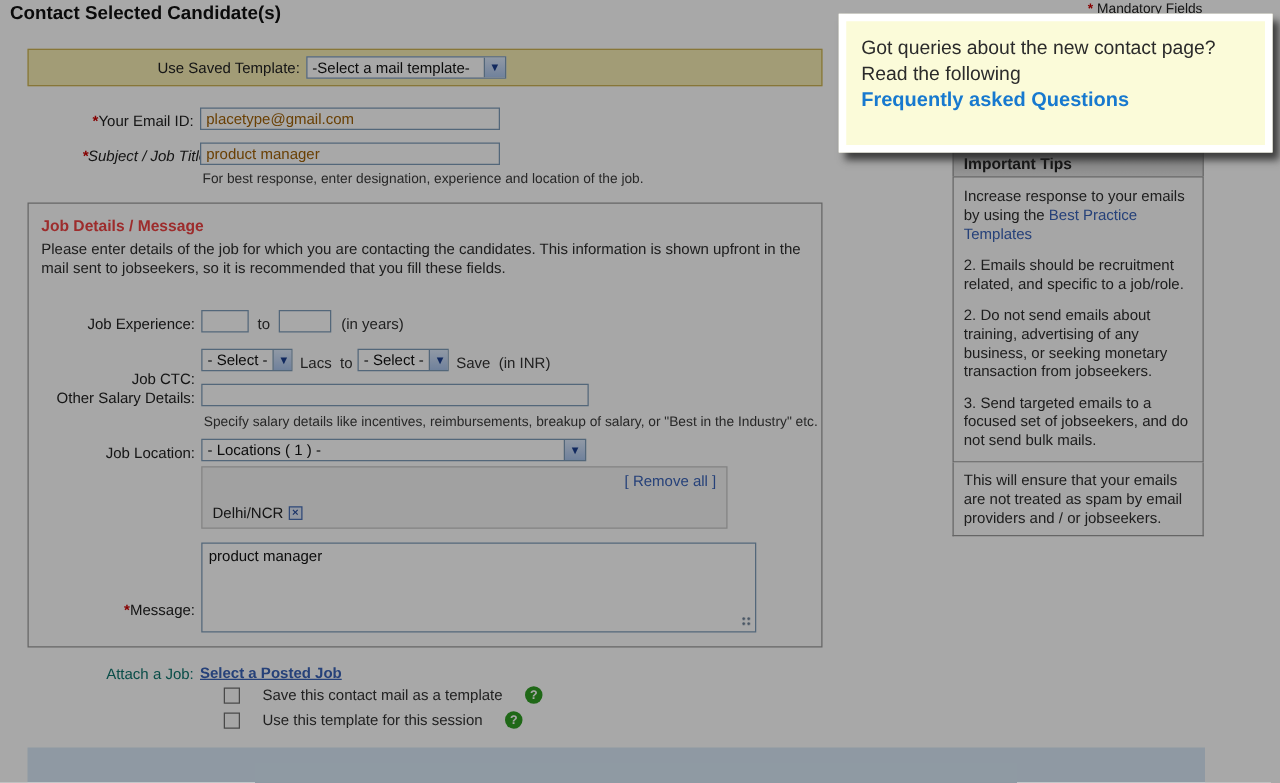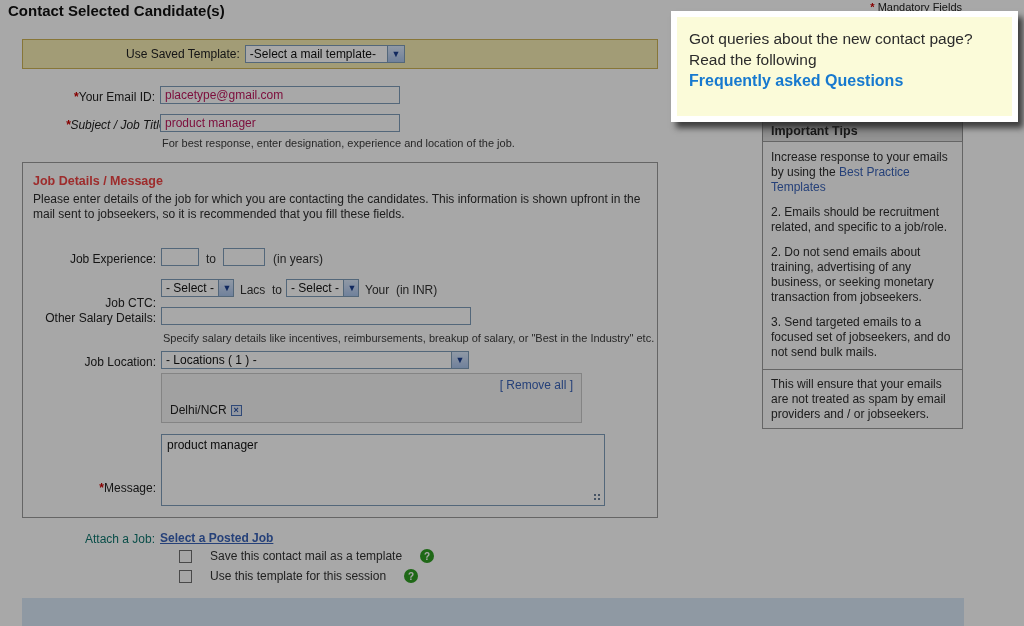--- a/index.html
+++ b/index.html
@@ -20,21 +20,21 @@
   .template-bar {
     left:22px; top:39px; width:636px; height:30px;
     background:#f6edb4; border:1px solid #cdb456;
     display:flex; align-items:center; padding-left:103px;
   }
   .template-bar .lbl { margin-right:5px; color:#222; }
 
   
   .flabel { color:#222; text-align:right; }
   .tinput {
-    border:1px solid #7f9db9; background:#fff; color:#be185d;
+    border:1px solid #7f9db9; background:#fff; color:#a16207;
     font-family:inherit; font-size:12px; padding:1px 4px; height:18px;
   }
   .sel {
     background:#fff; border:1px solid #7f9db9; height:18px;
     display:flex; align-items:center; justify-content:space-between;
     padding-left:4px; color:#111; cursor:default; overflow:hidden; white-space:nowrap;
   }
   .sel .arrow {
     width:17px; height:16px; flex:0 0 17px; margin-left:4px;
     background:linear-gradient(#dce9fb,#aac4ec);
@@ -148,21 +148,21 @@
   <div class="abs flabel" style="left:0; top:120px; width:133px;margin-top:13px;">Job CTC:</div>
   <div class="abs sel" style="left:138px; top:116px; width:73px;">
     <span>- Select -</span>
     <span class="arrow">▼</span>
   </div>
   <span class="abs" style="left:217px; top:120px; white-space:pre;">Lacs  to</span>
   <div class="abs sel" style="left:263px; top:116px; width:73px;">
     <span>- Select -</span>
     <span class="arrow">▼</span>
   </div>
-  <span class="abs" style="left:342px; top:120px; white-space:pre;">Your  (in INR)</span>
+  <span class="abs" style="left:342px; top:120px; white-space:pre;">Save  (in INR)</span>
 
   <div class="abs flabel" style="left:0; top:148px; width:133px;">Other Salary Details:</div>
   <input class="abs tinput" style="left: 138px; top: 144px; width: 310px;" value="">
   <div class="abs hint" style="left:140px; top:169px;">Specify salary details like incentives, reimbursements, breakup of salary, or "Best in the Industry" etc.</div>
 
   <div class="abs flabel" style="left:0; top:192px; width:133px;">Job Location:</div>
   <div class="abs sel" style="left:138px; top:188px; width:308px;">
     <span>- Locations ( 1 ) -</span>
     <span class="arrow">▼</span>
   </div>

